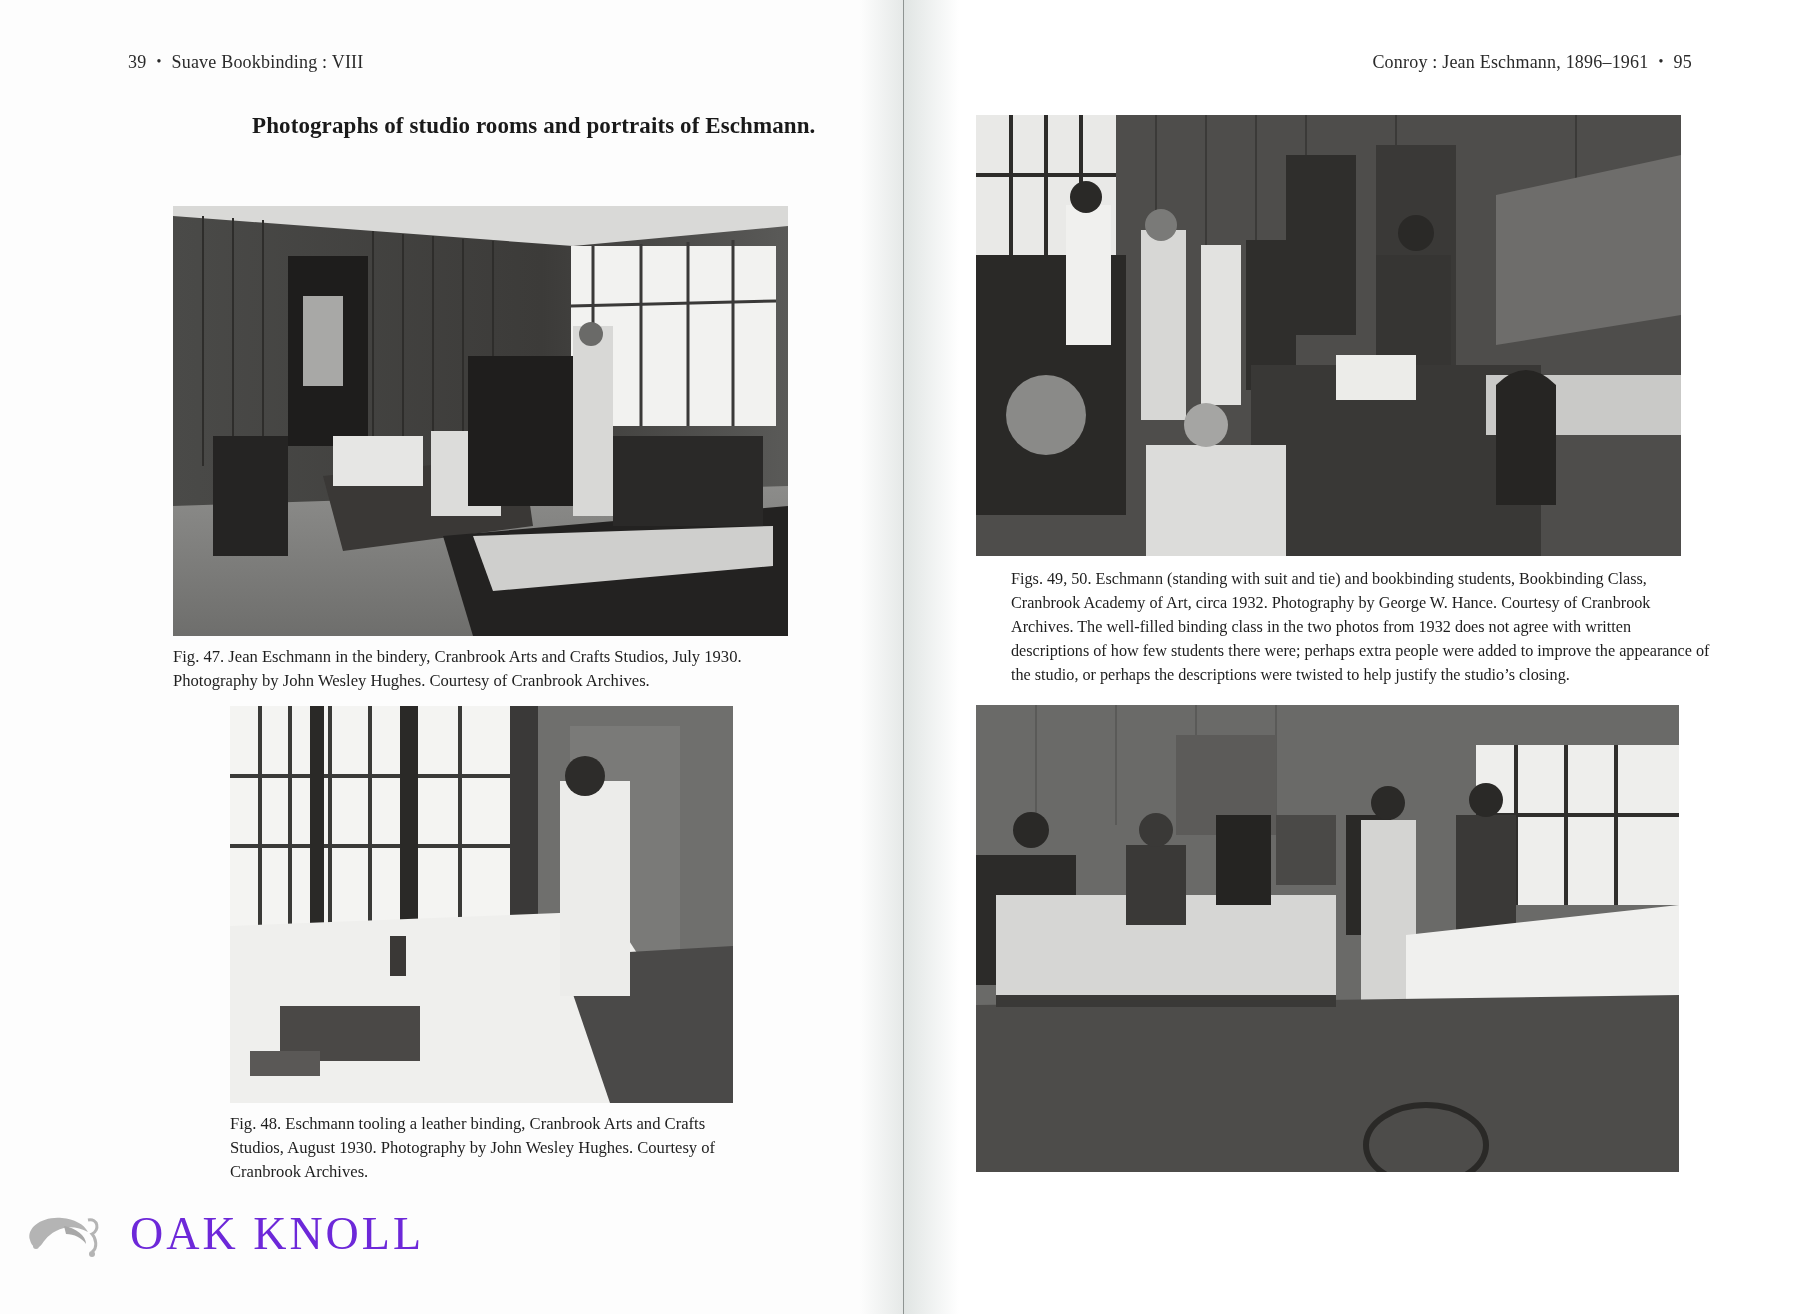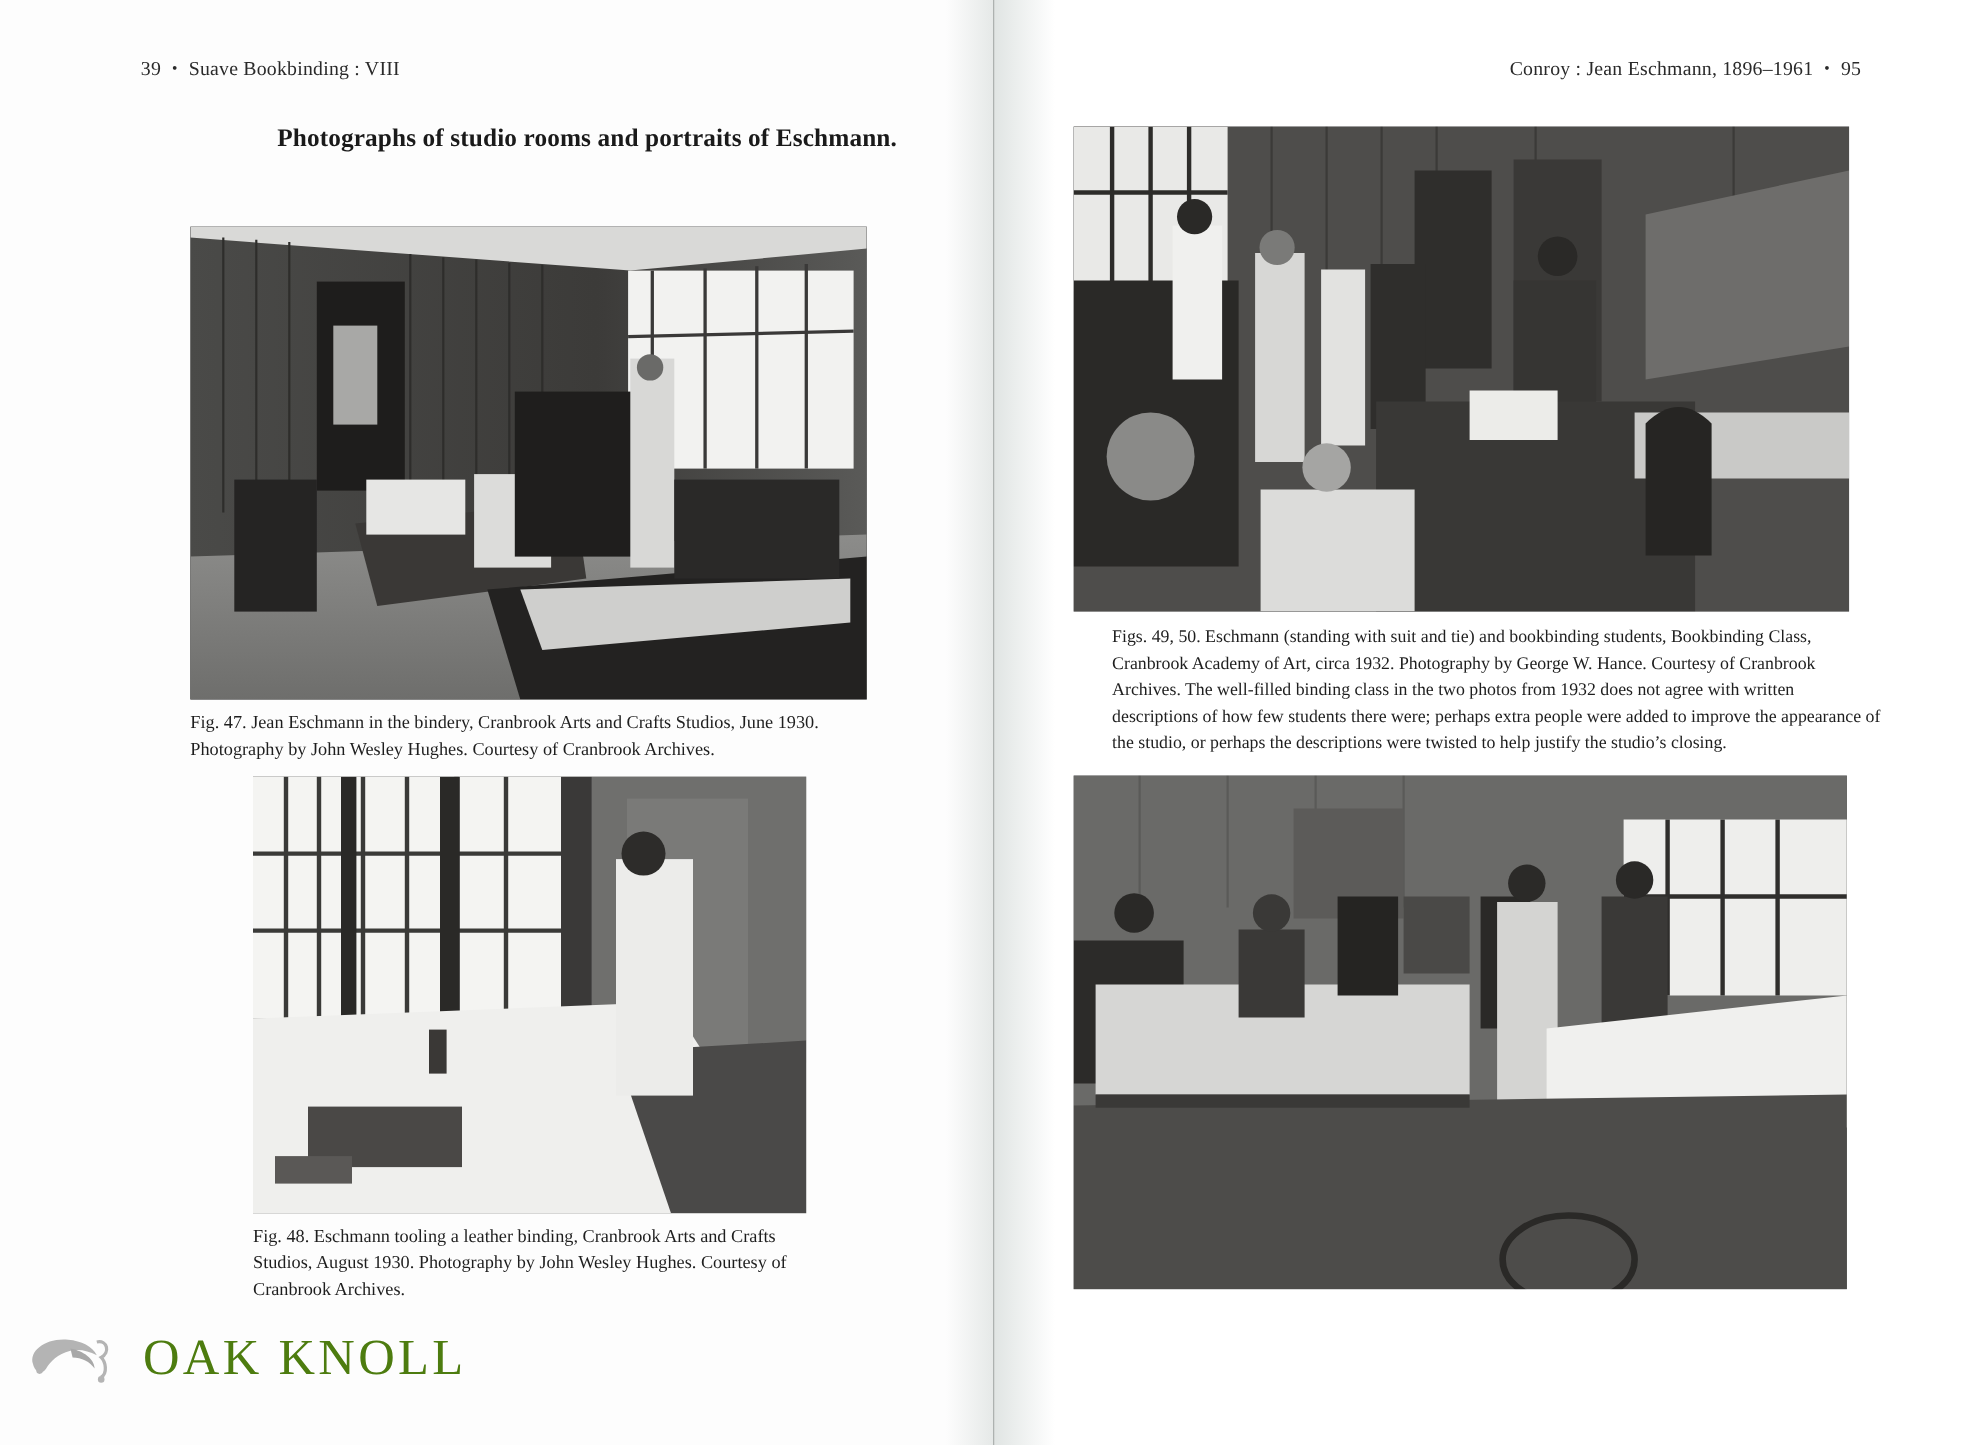--- a/index.html
+++ b/index.html
@@ -43,21 +43,21 @@
   .cap-47 { left: 173px; top: 645px; width: 620px; }
   .cap-48 { left: 230px; top: 1112px; width: 500px; }
   .cap-4950 { left: 1011px; top: 567px; width: 700px; font-size: 16.2px; }
   .watermark {
     position: absolute; left: 24px; top: 1203px; height: 60px; display: flex; align-items: center;
     color: #b3b3b3;
   }
   .watermark-icon { width: 84px; height: 54px; margin-right: 22px; }
   .watermark-text {
     font-size: 46px; letter-spacing: 3px; font-family: "Liberation Serif", "DejaVu Serif", serif;
-    color: #4d7c0f;
+    color: #6d28d9;
   }
 </style>
 </head>
 <body>
 
 <div class="spread">
 
   <div class="page page-left"></div>
   <div class="page page-right"></div>
   <div class="gutter-shadow-left"></div>
@@ -111,21 +111,21 @@
       <rect x="258" y="225" width="70" height="85" fill="#dcdcda"></rect>
       <rect x="295" y="150" width="110" height="150" fill="#1f1e1d"></rect>
       <rect x="400" y="120" width="40" height="190" fill="#d8d8d6"></rect>
       <circle cx="418" cy="128" r="12" fill="#6a6a68"></circle>
       <polygon points="270,330 615,300 615,430 300,430" fill="#232221"></polygon>
       <polygon points="300,330 600,320 600,360 320,385" fill="#cfcfcd"></polygon>
       <rect x="40" y="230" width="75" height="120" fill="#252423"></rect>
       <rect x="440" y="230" width="150" height="90" fill="#2a2928"></rect>
     </svg>
   </div>
-  <div class="caption cap-47">Fig. 47. Jean Eschmann in the bindery, Cranbrook Arts and Crafts Studios, June 1930. Photography by John Wesley Hughes. Courtesy of Cranbrook Archives.</div>
+  <div class="caption cap-47">Fig. 47. Jean Eschmann in the bindery, Cranbrook Arts and Crafts Studios, July 1930. Photography by John Wesley Hughes. Courtesy of Cranbrook Archives.</div>
 
   <div class="photo" style="left:230px; top:706px; width:503px; height:397px; background:#8a8a88;">
     <svg viewBox="0 0 503 397" preserveAspectRatio="none">
       <rect width="503" height="397" fill="#7d7d7b"></rect>
       <rect x="0" y="0" width="280" height="220" fill="#f4f4f2"></rect>
       <g stroke="#3a3a38" stroke-width="4">
         <line x1="30" y1="0" x2="30" y2="220"></line>
           <line x1="60" y1="0" x2="60" y2="220"></line>
         <line x1="100" y1="0" x2="100" y2="220"></line>
           <line x1="140" y1="0" x2="140" y2="220"></line>

